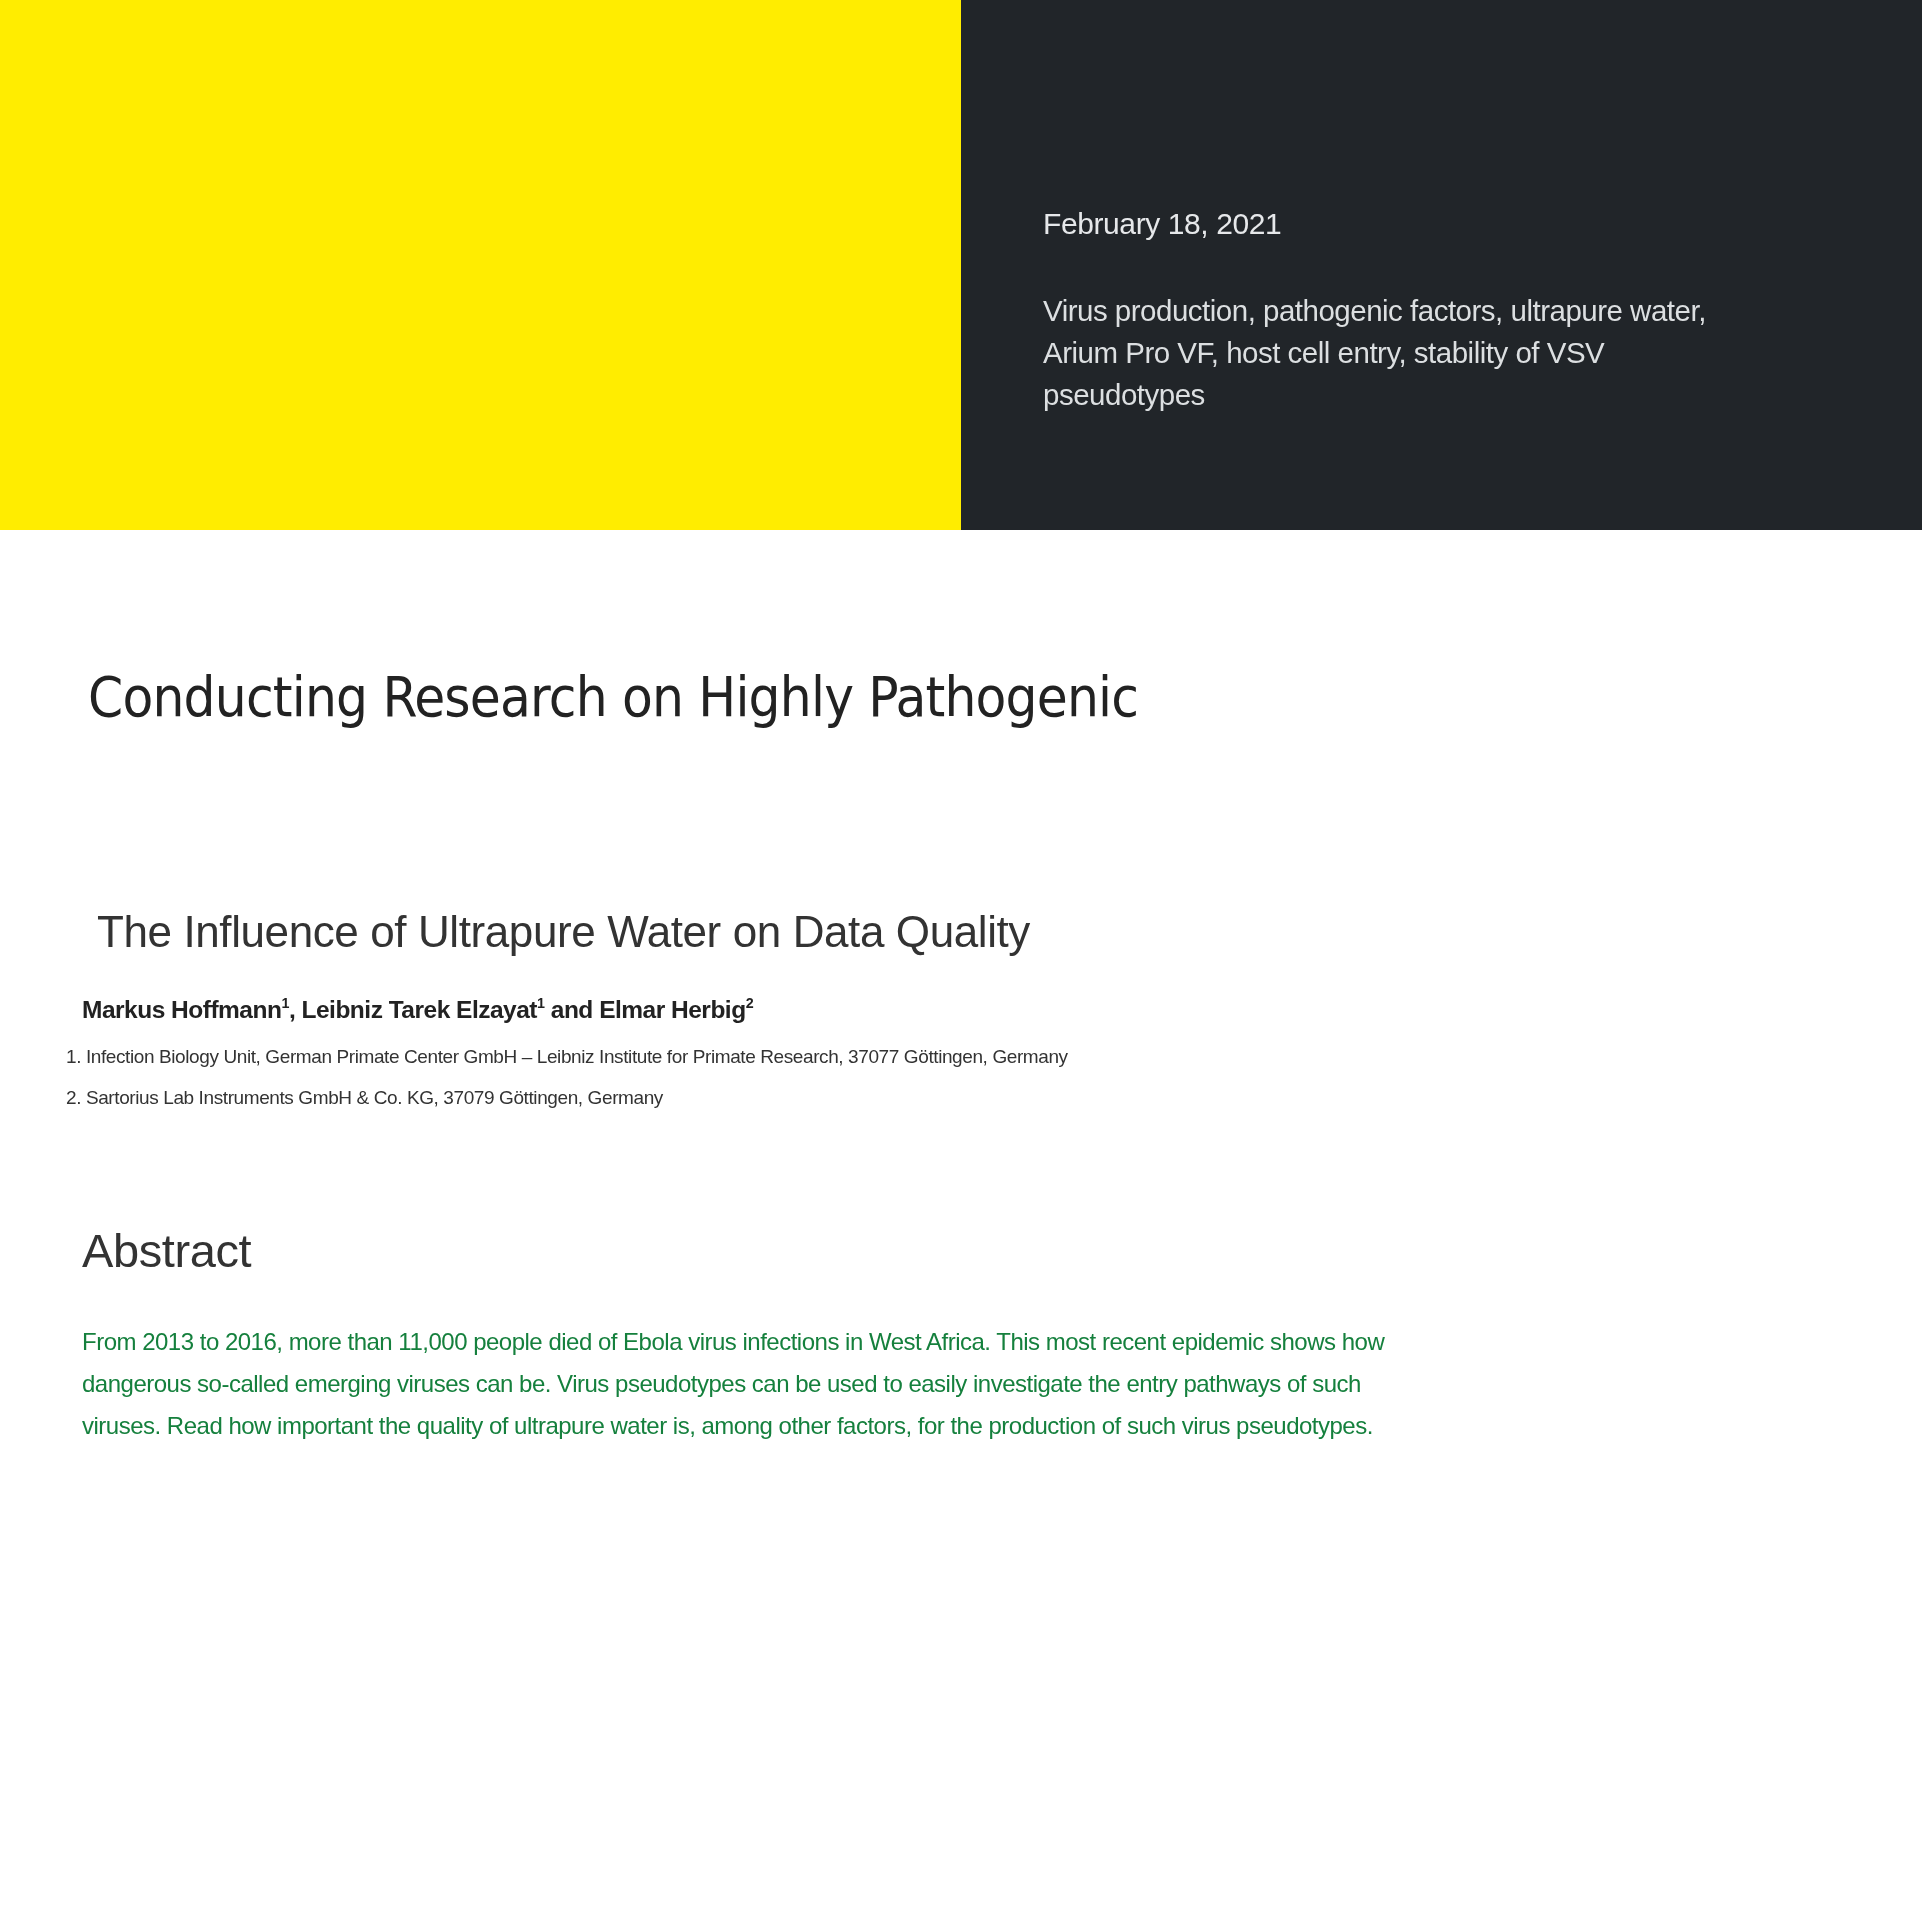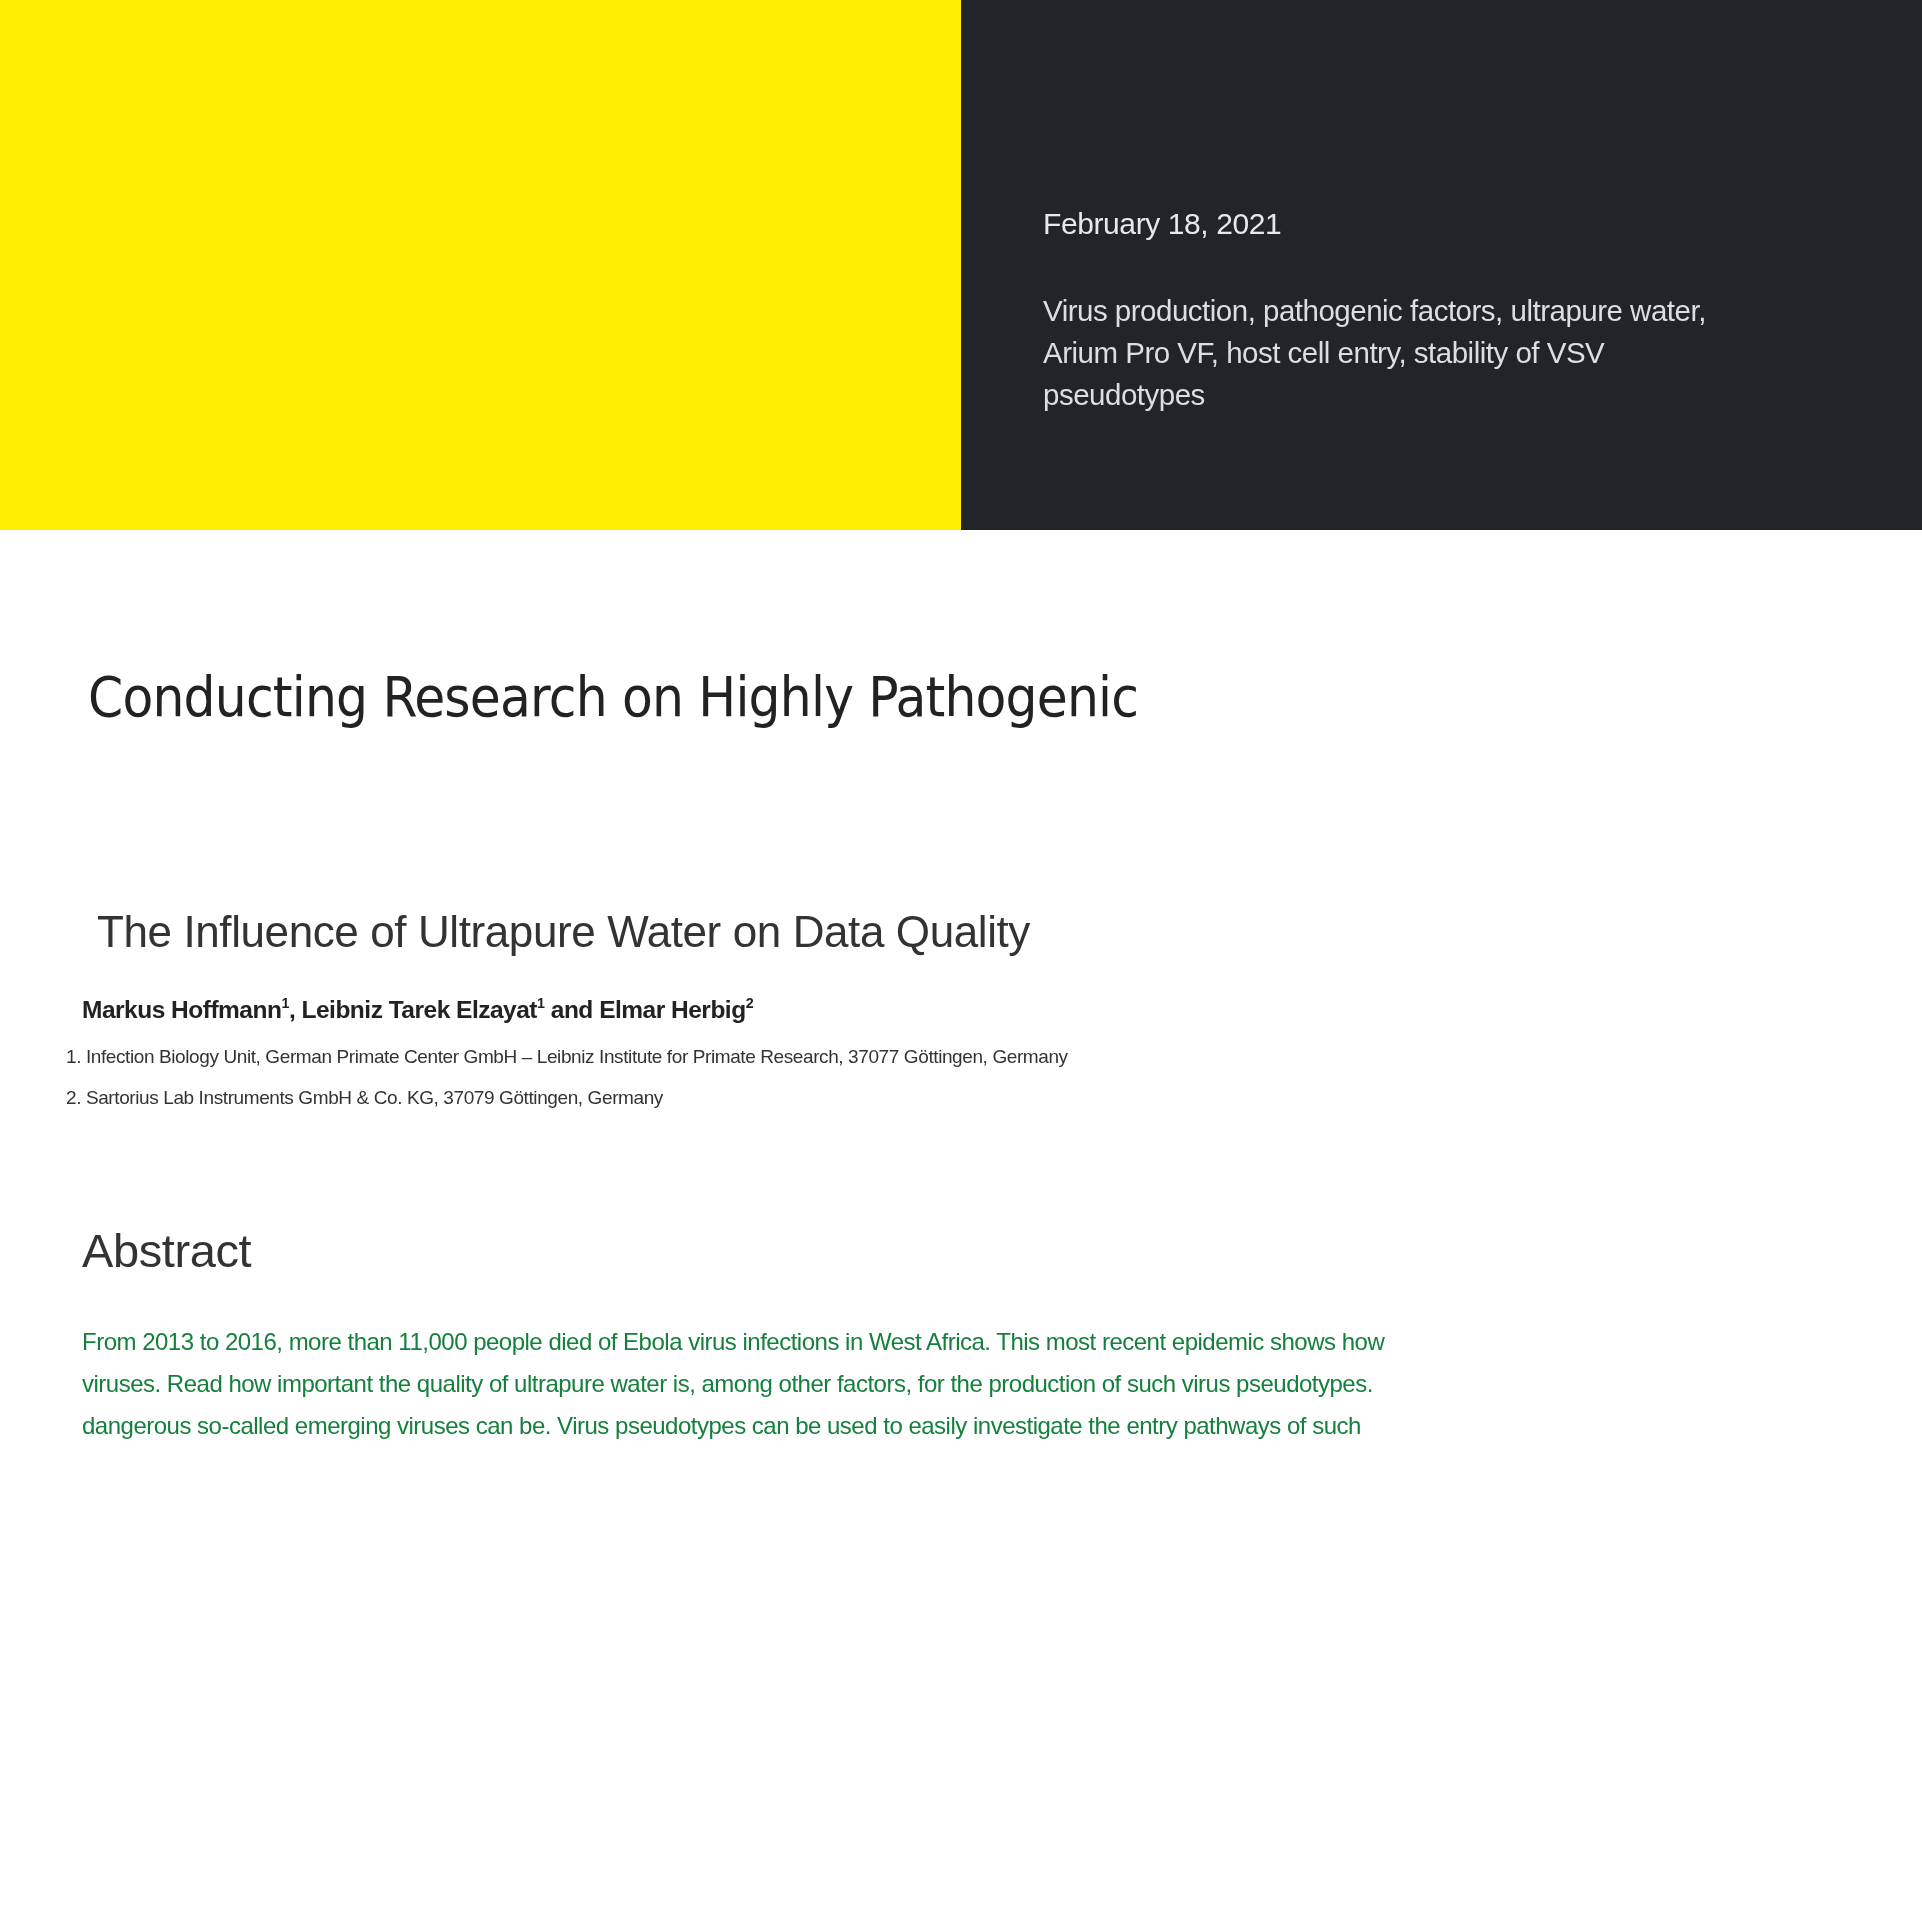--- a/index.html
+++ b/index.html
@@ -159,16 +159,16 @@
 
 <div class="affiliations">
   <div>1. Infection Biology Unit, German Primate Center GmbH – Leibniz Institute for Primate Research, 37077 Göttingen, Germany</div>
   <div>2. Sartorius Lab Instruments GmbH &amp; Co. KG, 37079 Göttingen, Germany</div>
 </div>
 
 <h3 class="abstract-heading">Abstract</h3>
 
 <p class="abstract-body">
   <span>From 2013 to 2016, more than 11,000 people died of Ebola virus infections in West Africa. This most recent epidemic shows how</span>
+  <span>dangerous so-called emerging viruses can be. Virus pseudotypes can be used to easily investigate the entry pathways of such</span>
   <span>viruses. Read how important the quality of ultrapure water is, among other factors, for the production of such virus pseudotypes.</span>
-  <span>dangerous so-called emerging viruses can be. Virus pseudotypes can be used to easily investigate the entry pathways of such</span>
 </p>
 
 
 </body></html>

